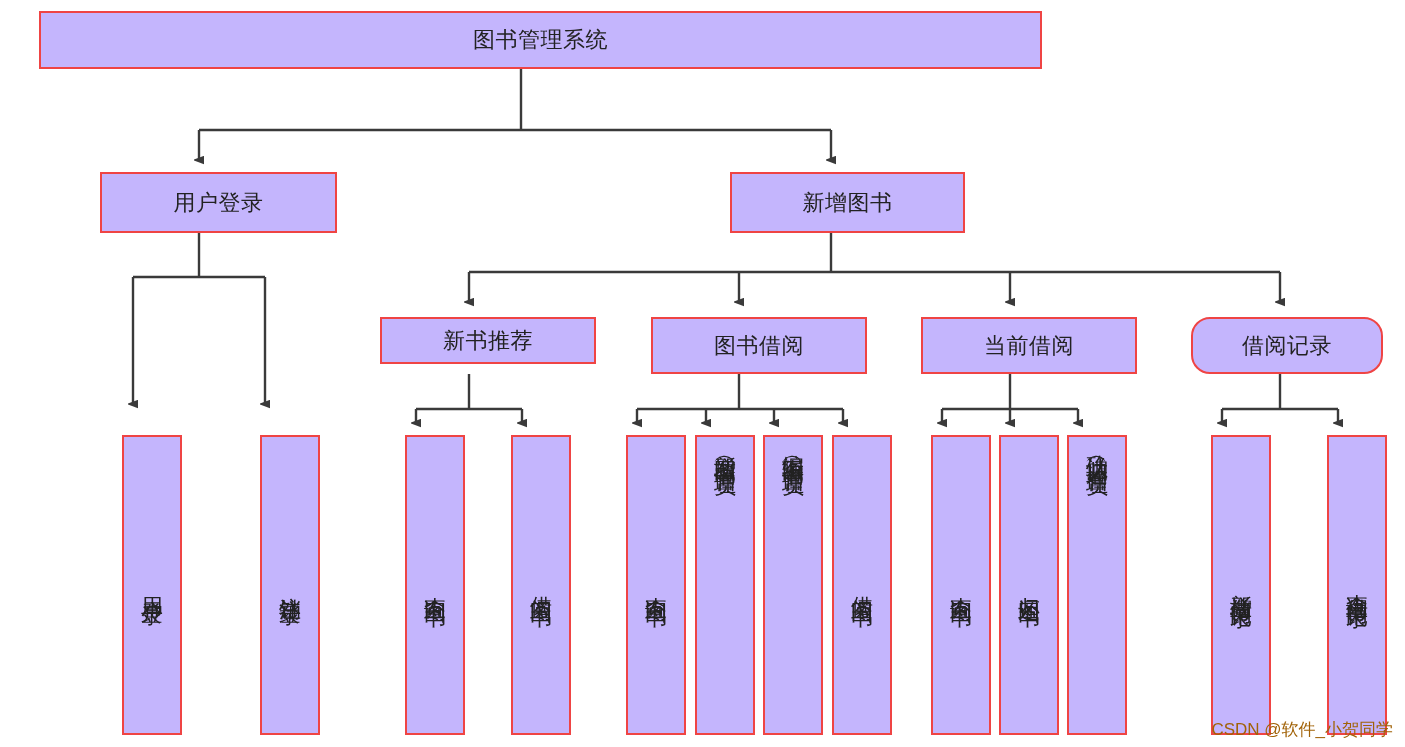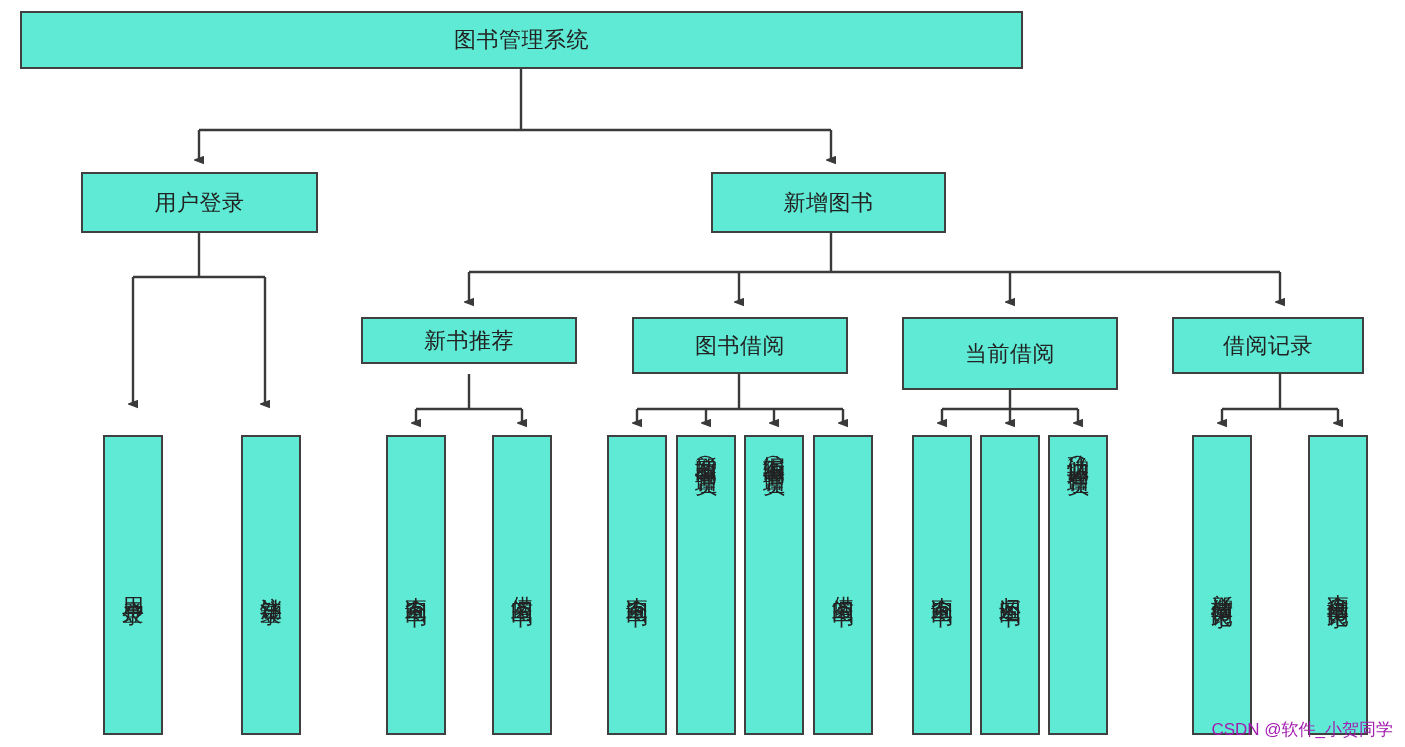--- a/index.html
+++ b/index.html
@@ -17,26 +17,27 @@
   #diagram-root {
     position: absolute;
     left: 0;
     top: 0;
     width: 1405px;
     height: 747px;
   }
   .node-box {
     position: absolute;
     box-sizing: border-box;
-    border: 2px solid #404040;
-    background: #5eead4;
+    border: 2px solid #ef4444;
+    background: #c4b5fd;
     display: flex;
     align-items: center;
     justify-content: center;
     overflow: hidden;
+    margin-left: 19px;
   }
   .node-label {
     font-size: 22px;
     color: #222222;
     line-height: 1.18;
     white-space: nowrap;
     letter-spacing: 0.5px;
   }
   .node-box.vertical {
     align-items: flex-start;
@@ -59,21 +60,21 @@
     top: 0;
     width: 1405px;
     height: 747px;
     pointer-events: none;
   }
   #watermark {
     position: absolute;
     right: 12px;
     bottom: 6px;
     font-size: 17px;
-    color: #a21caf;
+    color: #a16207;
     white-space: nowrap;
     pointer-events: none;
   }
 </style>
 </head>
 <body>
 
 <div id="diagram-root">
 
   <svg id="connector-layer" viewBox="0 0 1405 747" width="1405" height="747">
@@ -144,25 +145,25 @@
   </div>
 
   <div class="node-box" style="left:361px; top:317px; width:216px; height:47px;">
     <span class="node-label">新书推荐</span>
   </div>
 
   <div class="node-box" style="left:632px; top:317px; width:216px; height:57px;">
     <span class="node-label">图书借阅</span>
   </div>
 
-  <div class="node-box" style="left:902px; top:317px; width:216px; height:73px;">
+  <div class="node-box" style="left:902px; top:317px; width:216px; height:57px;">
     <span class="node-label">当前借阅</span>
   </div>
 
-  <div class="node-box" style="left:1172px; top:317px; width:192px; height:57px;">
+  <div class="node-box" style="left:1172px; top:317px; width:192px; height:57px;border-radius:19px;">
     <span class="node-label">借阅记录</span>
   </div>
 
   <div class="node-box vertical centered" style="left:103px; top:435px; width:60px; height:300px;">
     <span class="node-label">用户登录</span>
   </div>
 
   <div class="node-box vertical centered" style="left:241px; top:435px; width:60px; height:300px;">
     <span class="node-label">注销登录</span>
   </div>

